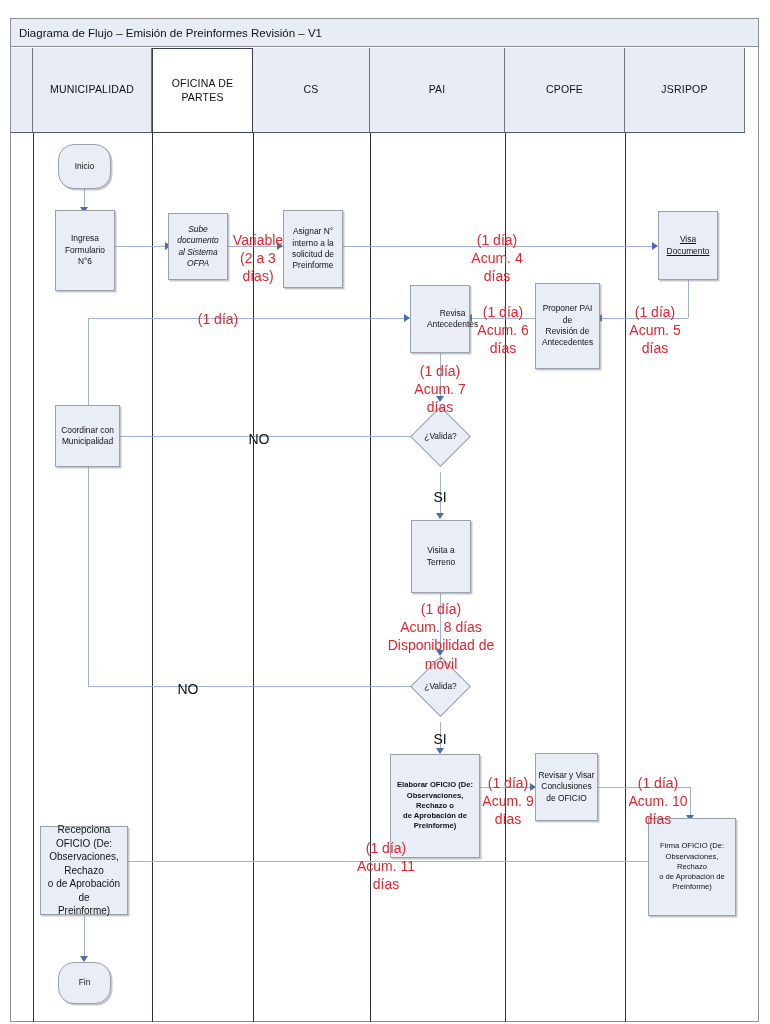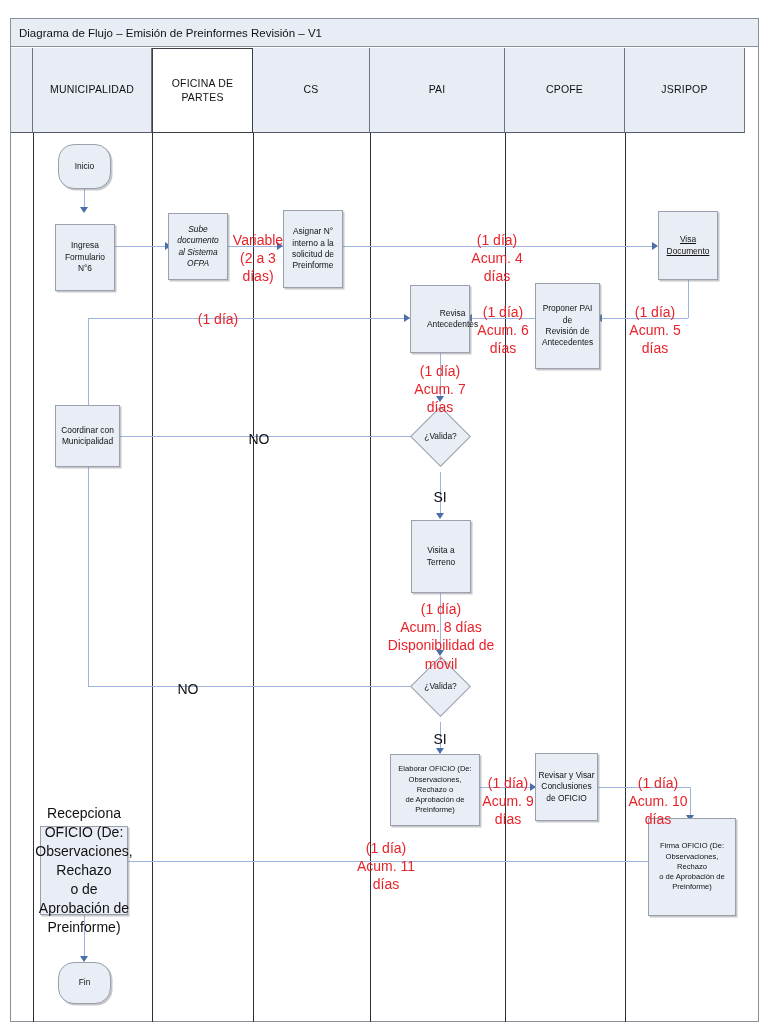--- a/index.html
+++ b/index.html
@@ -129,21 +129,21 @@
 <div class="conn v" style="left:690px;top:916px;height:0px;"></div>
 <div class="conn h" style="left:118px;top:861px;width:572px;"></div>
 <div class="conn v" style="left:690px;top:861px;height:0px;"></div>
 <div class="arrow left" style="left:114px;top:857px;"></div>
 
 <div class="conn v" style="left:84px;top:915px;height:44px;"></div>
 <div class="arrow down" style="left:80px;top:956px;"></div>
 
 <div class="node term" style="left: 58px; top: 144px; width: 53px; height: 45px; white-space: pre-line;">Inicio</div>
 
-<div class="node" style="left: 55px; top: 224px; width: 60px; height: 67px; white-space: pre-line;">Ingresa
+<div class="node" style="left: 55px; top: 210px; width: 60px; height: 81px; white-space: pre-line;">Ingresa
 Formulario N°6</div>
 
 <div class="node" style="left: 168px; top: 213px; width: 60px; height: 67px; white-space: pre-line; font-style: italic;">Sube documento
 al Sistema OFPA</div>
 
 <div class="node" style="left: 283px; top: 210px; width: 60px; height: 78px; white-space: pre-line;">Asignar N°
 interno a la
 solicitud de
 Preinforme</div>
 
@@ -160,35 +160,35 @@
 <div class="diamond-label" style="left:412px;top:425px;width:57px;height:22px;">¿Valida?</div>
 
 <div class="node" style="left: 55px; top: 405px; width: 65px; height: 62px; white-space: pre-line;">Coordinar con
 Municipalidad</div>
 
 <div class="node" style="left: 411px; top: 520px; width: 60px; height: 73px; white-space: pre-line;">Visita a Terreno</div>
 
 <div class="diamond-shape" style="left:419px;top:665px;width:43px;height:43px;"></div>
 <div class="diamond-label" style="left:412px;top:675px;width:57px;height:22px;">¿Valida?</div>
 
-<div class="node" style="left: 390px; top: 754px; width: 90px; height: 72px; font-size: 7.6px; white-space: pre-line;">Elaborar OFICIO (De:
+<div class="node" style="left: 390px; top: 754px; width: 90px; height: 104px; font-size: 7.6px; white-space: pre-line; font-weight: bold;">Elaborar OFICIO (De:
 Observaciones, Rechazo o
 de Aprobación de
 Preinforme)</div>
 
 <div class="node" style="left: 535px; top: 753px; width: 63px; height: 68px; white-space: pre-line;">Revisar y Visar
 Conclusiones
 de OFICIO</div>
 
 <div class="node" style="left: 648px; top: 818px; width: 88px; height: 98px; font-size: 7.6px; white-space: pre-line;">Firma OFICIO (De:
 Observaciones, Rechazo
 o de Aprobación de
 Preinforme)</div>
 
-<div class="node" style="left: 40px; top: 826px; width: 88px; height: 89px; font-size: 14px; white-space: pre-line;">Recepciona OFICIO (De:
+<div class="node" style="left: 40px; top: 826px; width: 88px; height: 89px; font-size: 10px; white-space: pre-line;">Recepciona OFICIO (De:
 Observaciones, Rechazo
 o de Aprobación de
 Preinforme)</div>
 
 <div class="node term" style="left: 58px; top: 962px; width: 53px; height: 42px; white-space: pre-line;">Fin</div>
 
 <div class="lbl red" style="left: 230px; top: 231px; width: 56px; white-space: pre-line;">Variable
 (2 a 3 días)</div>
 
 <div class="lbl red" style="left: 462px; top: 231px; width: 70px; white-space: pre-line;">(1 día)

